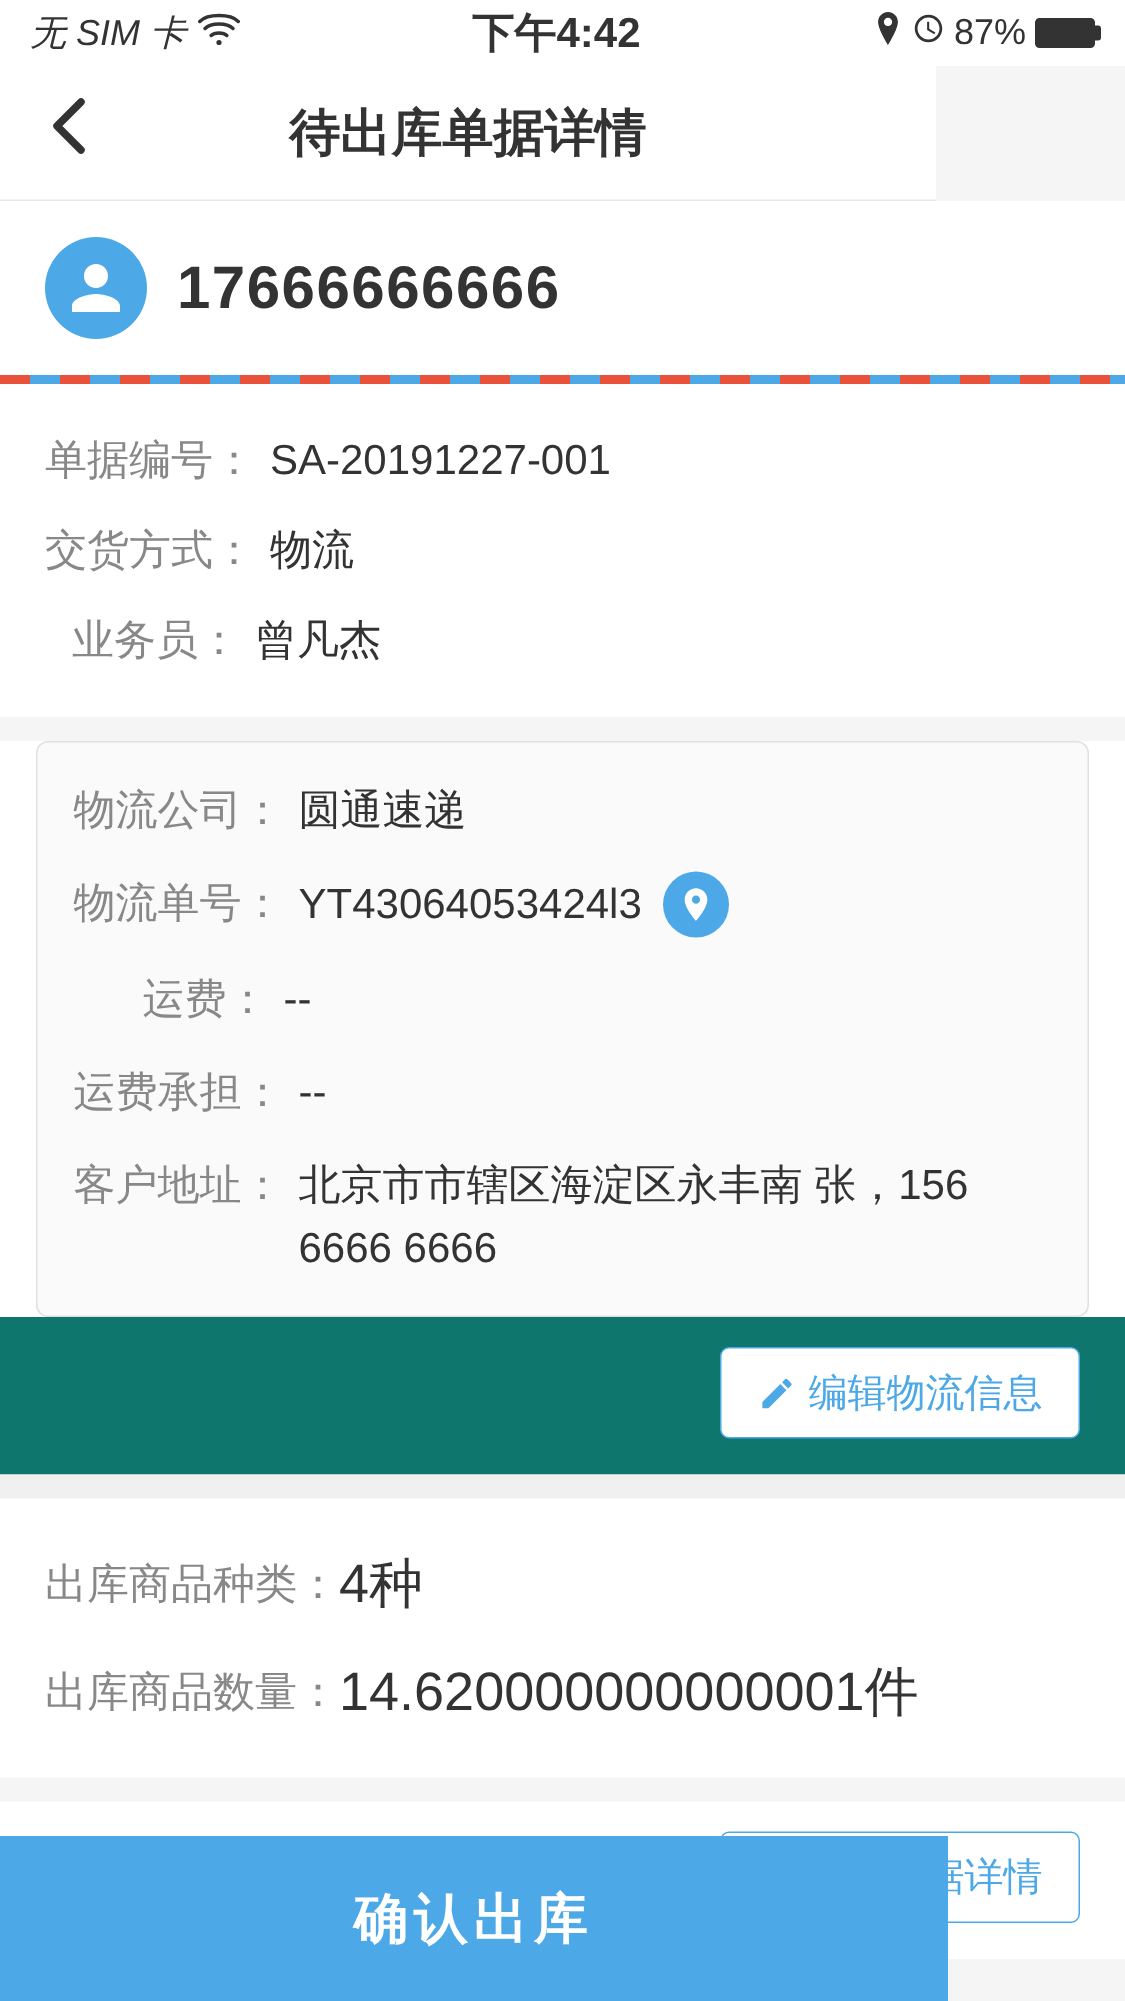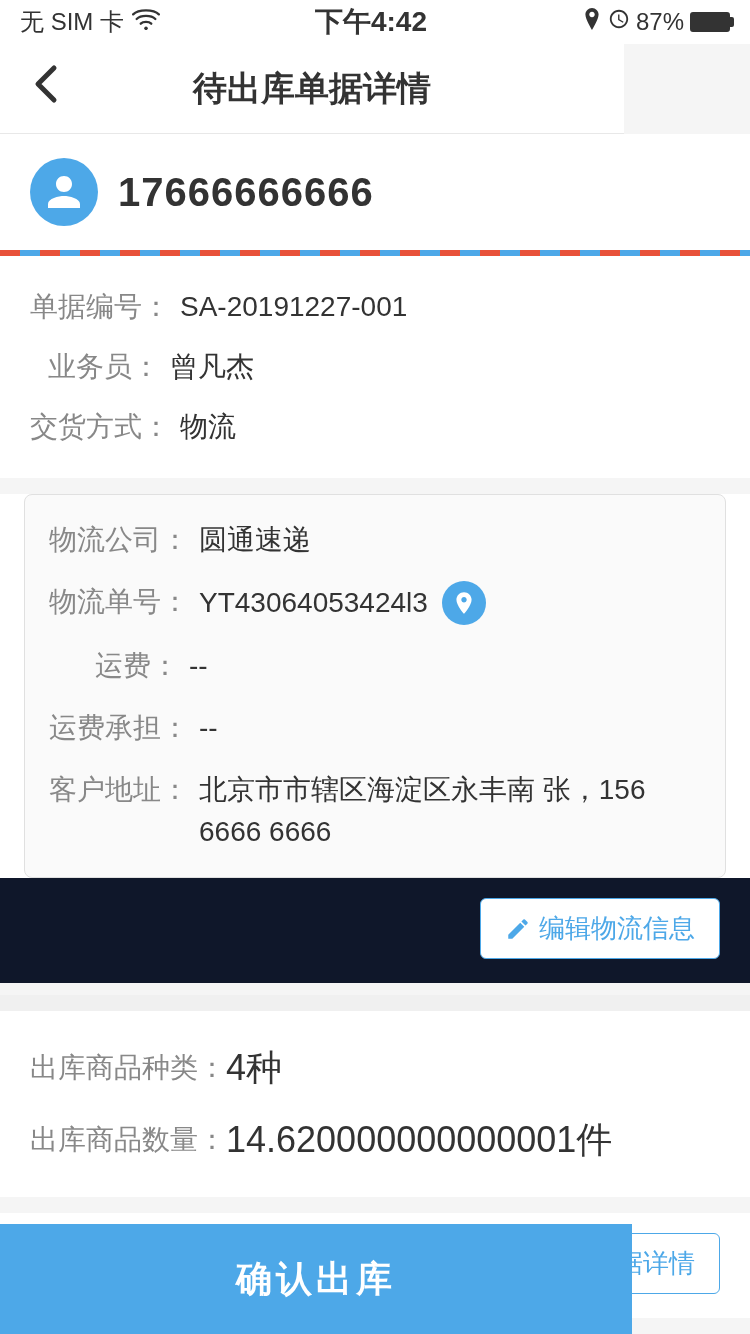--- a/index.html
+++ b/index.html
@@ -25,20 +25,21 @@
       padding: 0 20px;
       font-size: 26px;
       font-weight: 500;
     }
     .status-left {
       display: flex;
       align-items: center;
       gap: 8px;
       font-size: 24px;
       color: #333;
+      font-style: italic;
     }
     .status-center {
       font-size: 28px;
       font-weight: 600;
       color: #333;
     }
     .status-right {
       display: flex;
       align-items: center;
       gap: 6px;
@@ -205,22 +206,22 @@
       width: 26px;
       height: 26px;
       fill: #fff;
     }
 
     
     .edit-btn-container {
       display: flex;
       justify-content: flex-end;
       padding: 20px 30px 0 0;
-      background: #0f172a;
-      margin-bottom: 12px;
+      background: #0f766e;
+      margin-bottom: 0;
       padding-bottom: 24px;
     }
     .edit-btn {
       border: 1px solid #4da8e8;
       color: #4da8e8;
       font-size: 26px;
       padding: 12px 24px;
       border-radius: 6px;
       background: #fff;
       display: flex;
@@ -375,26 +376,26 @@
   </div>
 
   <div class="dashed-line"></div>
 
   <div class="info-section">
     <div class="info-row">
       <span class="info-label">单据编号：</span>
       <span class="info-value">SA-20191227-001</span>
     </div>
     <div class="info-row">
+      <span class="info-label">交货方式：</span>
+      <span class="info-value">物流</span>
+    </div>
+    <div class="info-row">
       <span class="info-label">业务员：</span>
       <span class="info-value">曾凡杰</span>
-    </div>
-    <div class="info-row">
-      <span class="info-label">交货方式：</span>
-      <span class="info-value">物流</span>
     </div>
   </div>
 
   <div class="logistics-outer">
     <div class="logistics-inner-card">
 
       <div class="logistics-row">
         <span class="logistics-label">物流公司：</span>
         <span class="logistics-value">圆通速递</span>
       </div>

